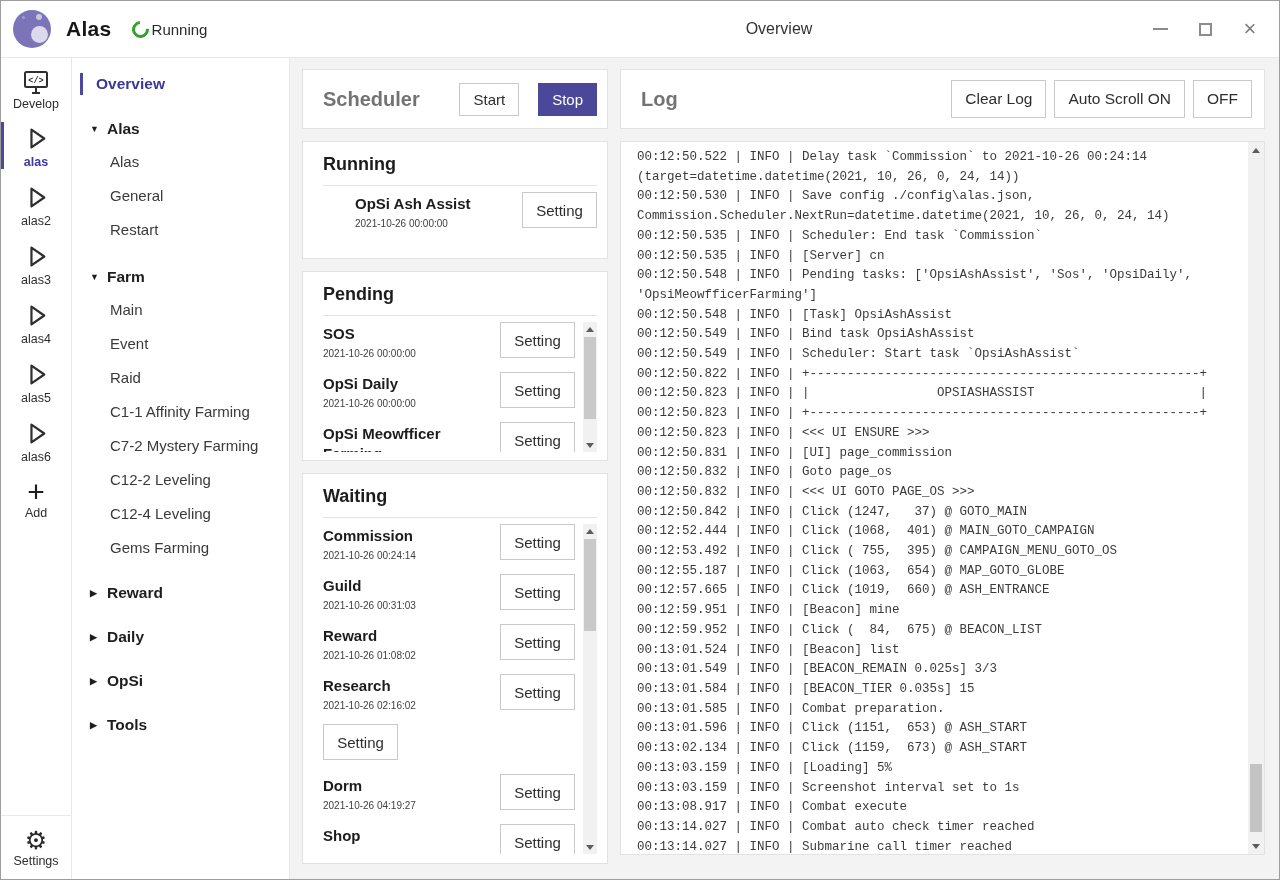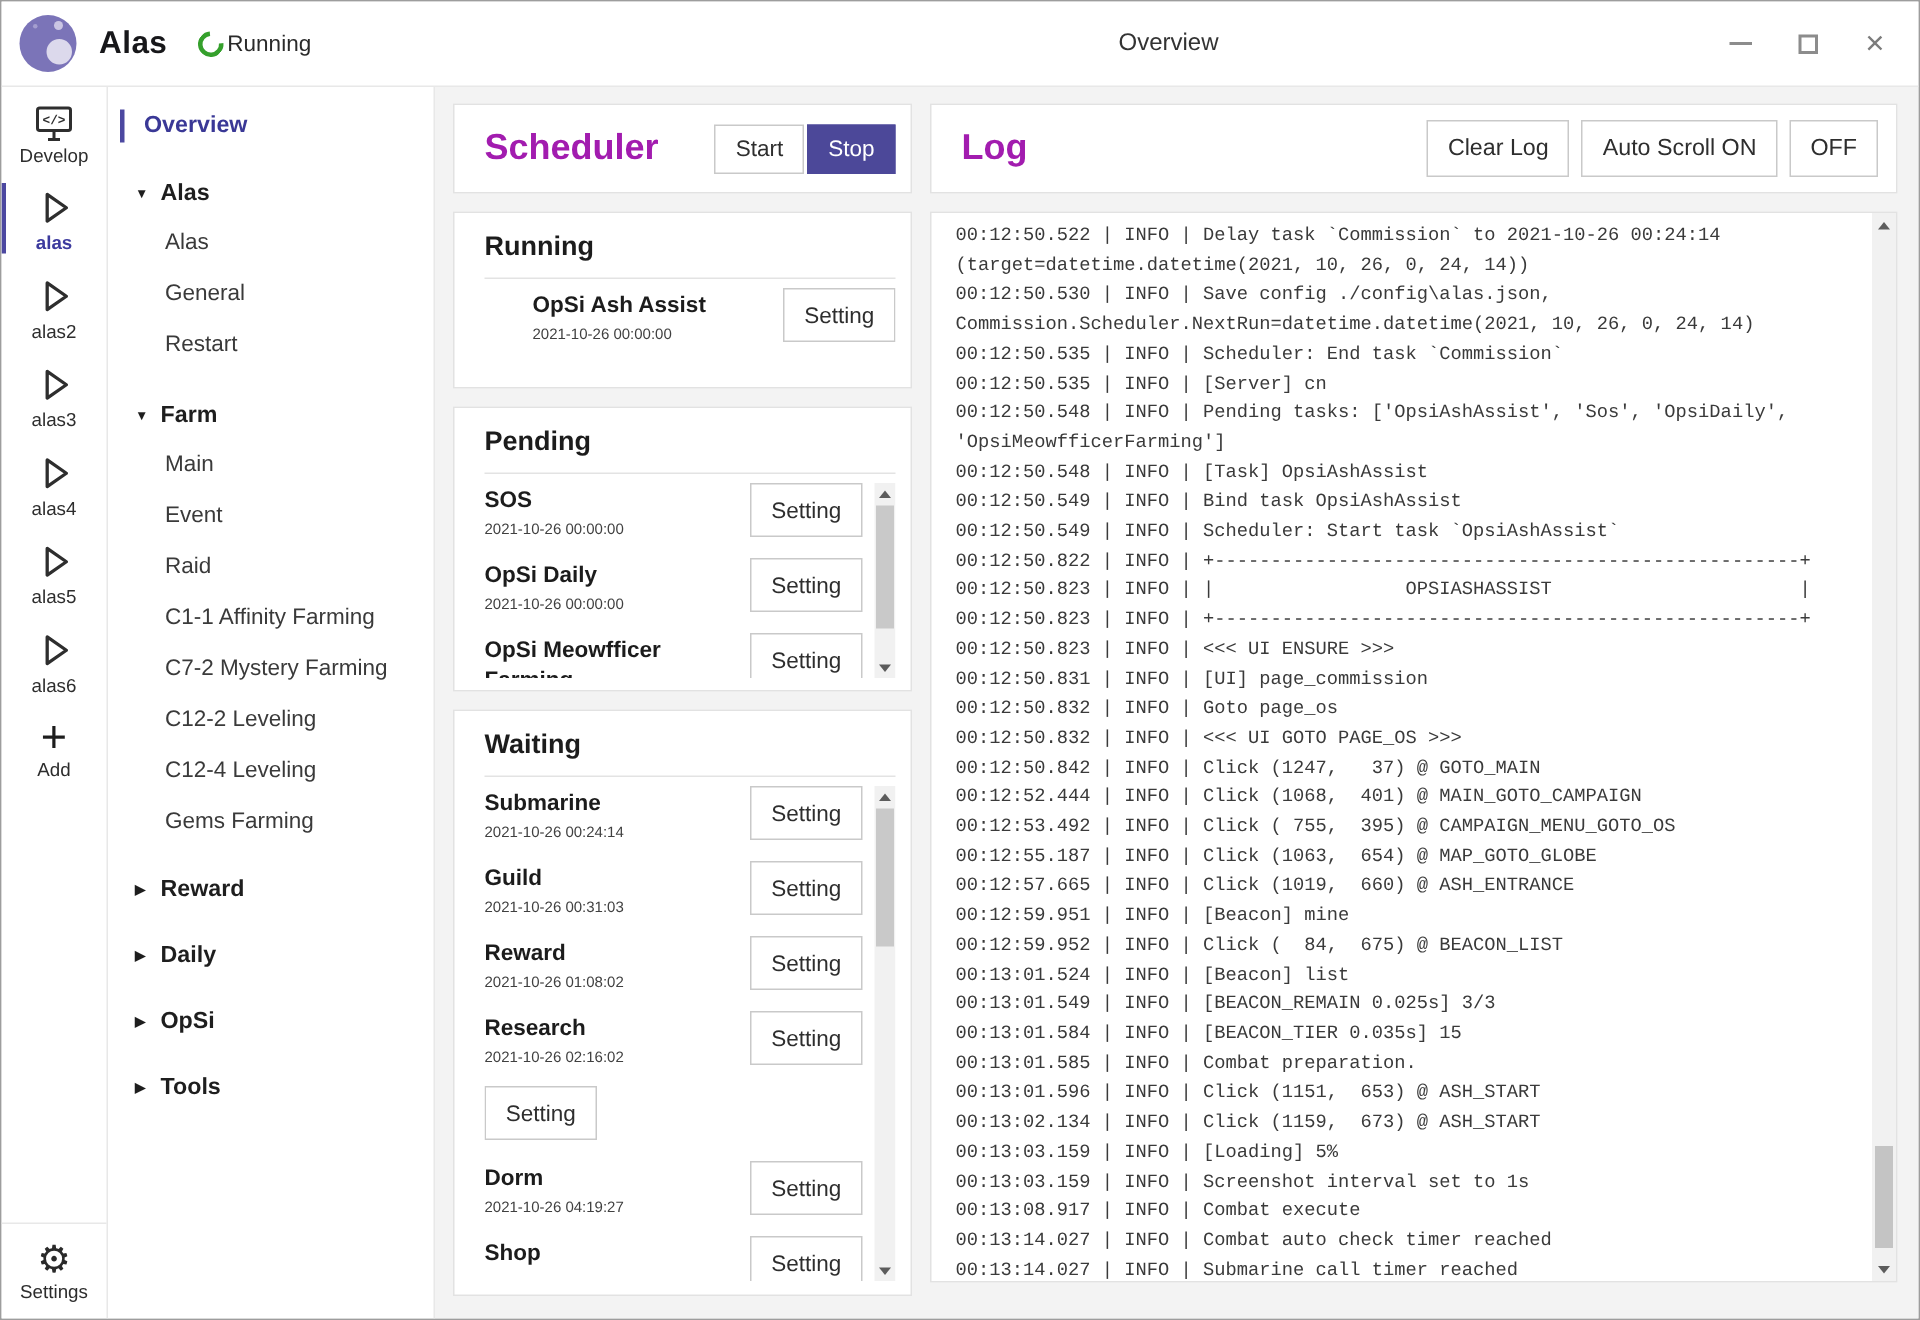--- a/index.html
+++ b/index.html
@@ -69,23 +69,23 @@
 
   .btn {
     font-family: "Liberation Sans", sans-serif; font-size: 15px; color: #2e2e2e;
     background: #fff; border: 1px solid #c9c9c9; height: 33px; padding: 0 13px;
     cursor: pointer; white-space: nowrap;
   }
   .btn.primary { background: #4c4899; border-color: #4c4899; color: #fff; }
 
   
   .scheduler-card { flex: 0 0 60px; display: flex; align-items: center; padding: 0 10px 0 20px; }
-  .card-title { font-size: 24px; font-weight: 600; color: #a21caf; }
+  .card-title { font-size: 20px; font-weight: 600; color: #737373; }
   .scheduler-card .card-title { flex: 1; }
-  .scheduler-btns { display: flex; gap: 2px; }
+  .scheduler-btns { display: flex; gap: 19px; }
 
   
   .task-card { margin-top: 12px; padding: 12px 10px 8px 20px; display: flex; flex-direction: column; min-height: 0; }
   .task-card h3 { font-size: 18px; font-weight: 600; color: #1c1c1c; padding-bottom: 10px; border-bottom: 1px solid #e3e3e3; }
   .task-list { position: relative; margin-top: 6px; overflow: hidden; }
   .task-list.scrollable { padding-right: 22px; }
   .task-card.waiting { flex: 1; }
   .task-list.running-list { height: 58px; margin-left: 32px; }
   .task-list.pending-list { height: 130px; }
   .task-list.waiting-list { height: 330px; }
@@ -325,21 +325,21 @@
                 </span>
             </div>
           </div>
         </div>
 
         <div class="card task-card waiting">
           <h3>Waiting</h3>
           <div class="task-list waiting-list scrollable" id="waiting-list">
             <div class="task-row">
                 <div class="task-info">
-                  <div class="task-name">Submarine</div>
+                  <div class="task-name">Commission</div>
                   <div class="task-time">2021-10-26 00:24:14</div>
                 </div>
                 <button class="btn setting">Setting</button>
               </div>
               <div class="task-row">
                 <div class="task-info">
                   <div class="task-name">Guild</div>
                   <div class="task-time">2021-10-26 00:31:03</div>
                 </div>
                 <button class="btn setting">Setting</button>

